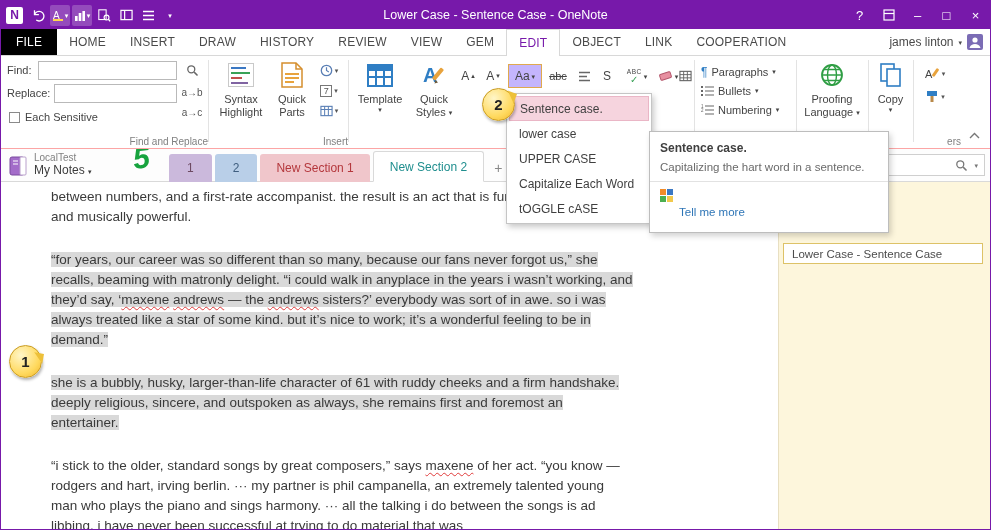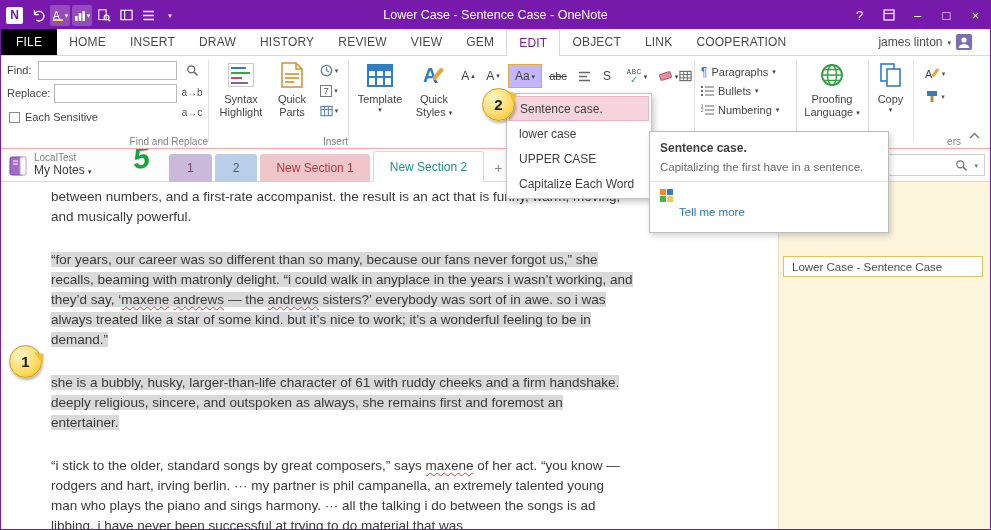--- a/index.html
+++ b/index.html
@@ -15,21 +15,21 @@
   #wtitle{position:absolute;left:50%;transform:translateX(-50%);font-size:12.5px;white-space:nowrap}
   #winbtns{position:absolute;right:0;top:0;height:28px;display:flex}
   .wbtn{width:29px;height:100%;display:flex;align-items:center;justify-content:center;font-size:13px;color:#fff}
   .tinycaret{font-size:7px;line-height:1;color:inherit}
 
   
   #tabrow{position:absolute;top:28px;left:0;right:0;height:27px;background:#fff;border-bottom:1px solid #d8d8d8;display:flex;font-size:12px;color:#4a4a4a;z-index:5}
   .rtab{padding:0 12px;display:flex;align-items:center;letter-spacing:.2px;white-space:nowrap}
   .rtab.file{background:#000000;color:#fff;padding:0 15px}
   .rtab.on{border:1px solid #d8d8d8;border-bottom:0;color:#7719aa;background:#fff;margin-bottom:-1px;z-index:6}
-  #userarea{margin-left:auto;display:flex;align-items:center;gap:5px;padding-right:18px;color:#4a4a4a}
+  #userarea{margin-left:auto;display:flex;align-items:center;gap:5px;padding-right:7px;color:#4a4a4a}
 
   
   #ribbon{position:absolute;top:55px;left:0;right:0;height:93px;background:#fff;border-bottom:1px solid #fca5a5;z-index:4}
   .group{position:absolute;top:0;height:93px}
   .vsep{position:absolute;top:4px;bottom:6px;width:1px;background:#e3e3e3}
   .grplabel{position:absolute;bottom:2px;left:0;right:0;text-align:right;font-size:10px;color:#808080}
   .lbl{position:absolute;font-size:11px;color:#444}
   .rinput{position:absolute;height:19px;border:1px solid #b9b9b9;font-size:11px;padding:0 4px;font-family:"Liberation Sans",sans-serif}
   .ibtn{position:absolute;display:flex;align-items:center;justify-content:center;color:#555;font-size:10px;gap:2px}
   .bigbtn{position:absolute;top:3px;display:flex;flex-direction:column;align-items:center;font-size:11px;color:#444;line-height:13px}
@@ -59,21 +59,21 @@
   #searchbox .sic{display:flex;align-items:center;padding:0 3px;color:#777}
 
   
   #page{position:absolute;top:181px;left:0;width:777px;bottom:0;background:#fff;padding-top:5px;overflow:hidden}
   #page p{margin:0 0 23px 50px;width:583px;font-size:13.5px;line-height:20px;color:#3a3a3a}
   .sel{background:#d9d9d9}
   .sq{text-decoration:underline wavy #e03b3b 1px;text-underline-offset:2px}
 
   
   #pagelist{position:absolute;top:181px;left:777px;right:0;bottom:0;background:#fdf6dc;border-left:1px solid #e8dfc2}
-  #pageentry{position:absolute;top:74px;left:4px;right:7px;height:21px;background:#fff;border:1px solid #ddc267;font-size:11.5px;color:#4c4c4c;display:flex;align-items:center;padding-left:8px}
+  #pageentry{position:absolute;top:61px;left:4px;right:7px;height:21px;background:#fff;border:1px solid #ddc267;font-size:11.5px;color:#4c4c4c;display:flex;align-items:center;padding-left:8px}
 
   
   #casemenu{position:absolute;left:505px;top:92px;width:146px;background:#fff;border:1px solid #c5c5c5;box-shadow:2px 3px 6px rgba(0,0,0,.22);padding:2px;z-index:50}
   .mitem{height:25px;display:flex;align-items:center;padding-left:10px;font-size:12px;color:#3f3f3f;white-space:nowrap;overflow:hidden}
   .mitem.msel{background:#f6d4de;border:1px solid #eab6c6;height:25px}
 
   
   #tip{position:absolute;left:648px;top:130px;width:240px;height:102px;background:#fff;border:1px solid #bdbdbd;box-shadow:2px 3px 6px rgba(0,0,0,.18);z-index:60;padding:9px 10px;font-size:11.5px}
   #tip .t{font-weight:bold;color:#3f3f3f;font-size:12px}
   #tip .d{color:#6a6a6a;margin-top:6px}
@@ -444,25 +444,26 @@
 
   <div id="pagelist">
     <div id="pageentry">Lower Case - Sentence Case</div>
   </div>
 
   <div id="casemenu">
     <div class="mitem msel">Sentence case.</div>
     <div class="mitem">lower case</div>
     <div class="mitem">UPPER CASE</div>
     <div class="mitem">Capitalize Each Word</div>
+    <div class="mitem">tOGGLE cASE</div>
   </div>
 
   <div id="tip">
     <div class="t">Sentence case.</div>
-    <div class="d">Capitalizing the first have in a sentence.</div>
+    <div class="d">Capitalizing the hart word in a sentence.</div>
     <hr>
     <div class="linkrow">
       <span class="gemicon">
         <i style="background:#f28c28"></i>
           <i style="background:#3b78c3"></i>
           <i style="background:#4caf50"></i>
           <i style="background:#f2c94c"></i>
       </span>
     </div>
     <div class="more">Tell me more</div>

